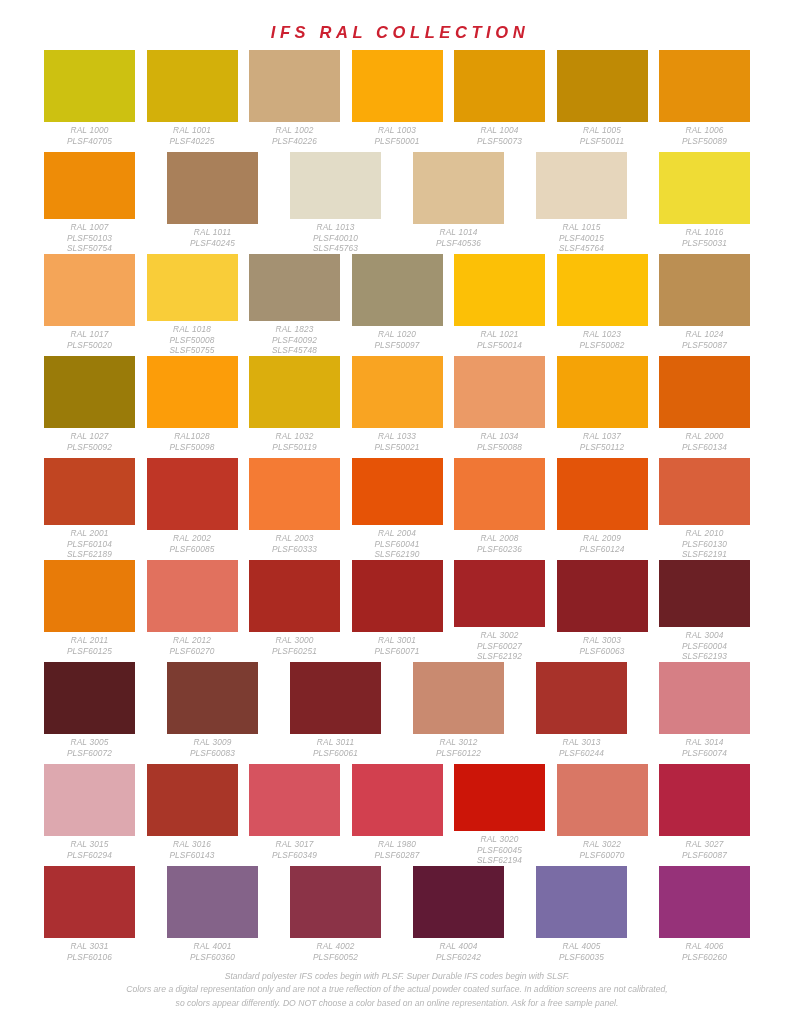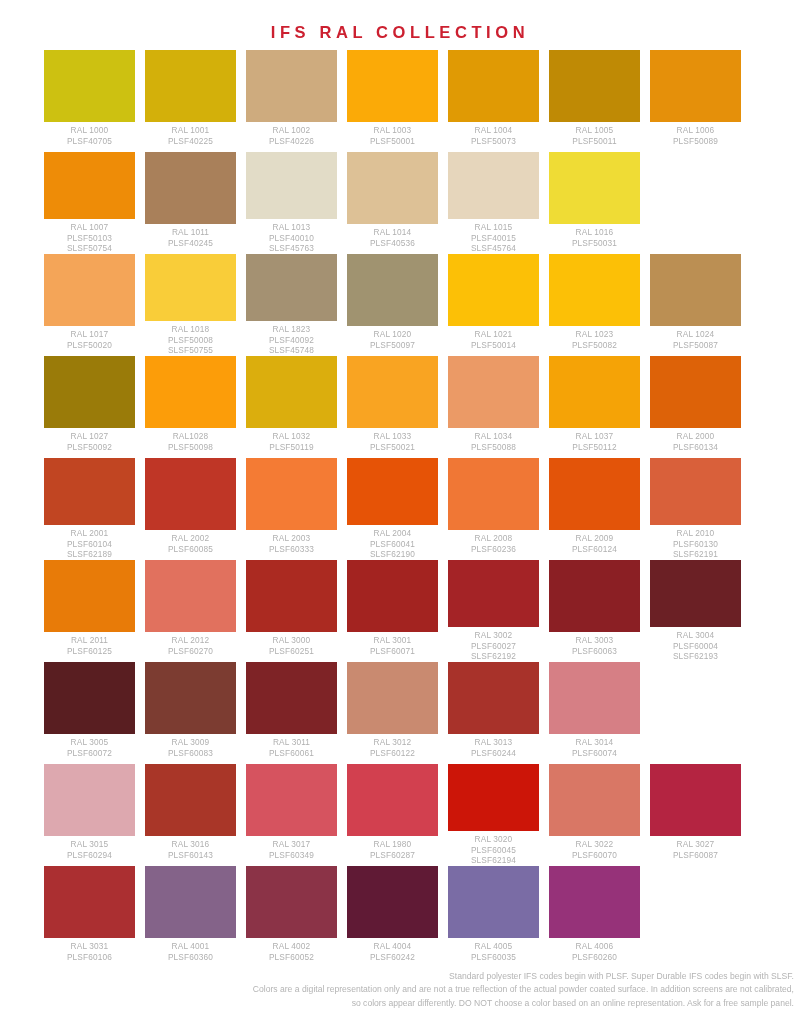--- a/index.html
+++ b/index.html
@@ -15,20 +15,21 @@
     overflow: hidden;
     position: relative;
   }
   #page {
     width: 794px;
     height: 1024px;
     box-sizing: border-box;
     padding: 0;
     position: relative;
     background: #ffffff;
+    font-style: italic;
   }
   #page-title {
     text-align: center;
     color: #cc2030;
     font-size: 16.5px;
     font-weight: bold;
     letter-spacing: 4.6px;
     margin: 0;
     padding-top: 23px;
     padding-left: 6px;
@@ -38,21 +39,21 @@
     margin: 0 auto;
     padding-top: 8px;
     width: 706px;
     display: flex;
     flex-direction: column;
     gap: 0px;
   }
   .swatch-row {
     display: flex;
     flex-direction: row;
-    justify-content: flex-start;
+    justify-content: space-between;
     gap: 10px;
     height: 102px;
   }
   .swatch-cell {
     width: 91px;
     display: flex;
     flex-direction: column;
     align-items: stretch;
   }
   .swatch-chip {
@@ -71,21 +72,21 @@
     color: #b0b0b0;
     font-family: "Liberation Sans", sans-serif;
     letter-spacing: 0.15px;
     white-space: nowrap;
   }
   #footer {
     position: absolute;
     left: 0;
     right: 0;
     bottom: 14px;
-    text-align: right;
+    text-align: center;
   }
   #footer .foot-line {
     display: block;
     font-size: 8.6px;
     color: #b4b4b4;
     line-height: 13.5px;
     font-family: "Liberation Sans", sans-serif;
   }
 </style>
 </head>

